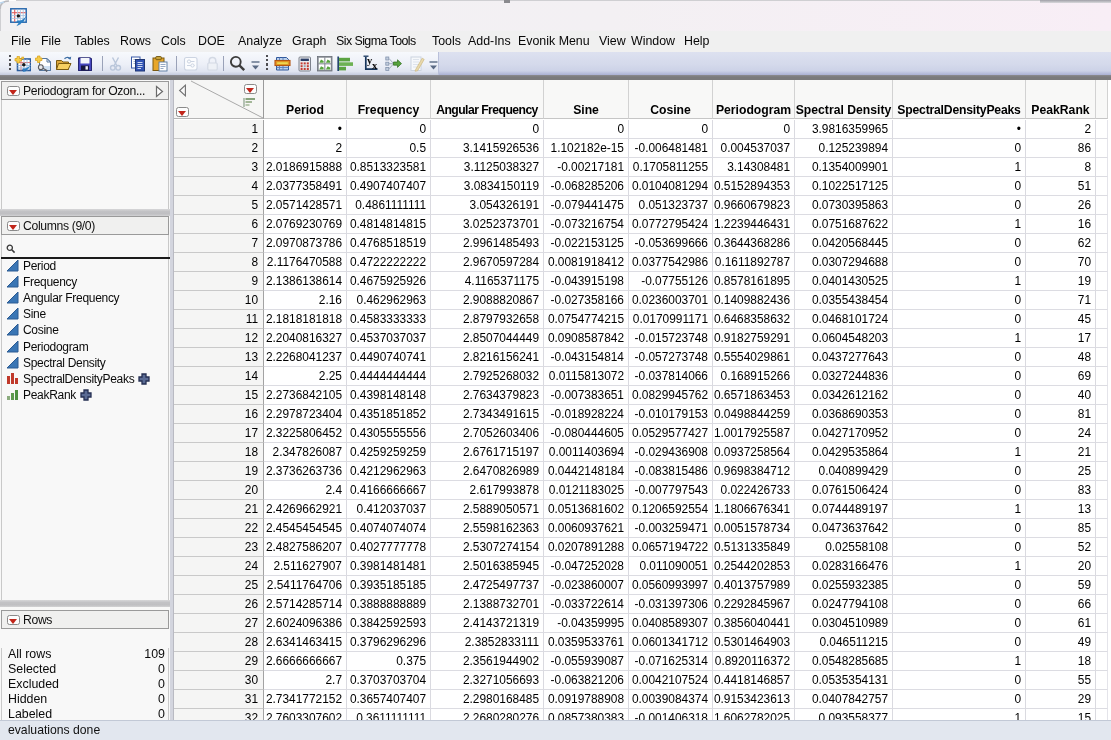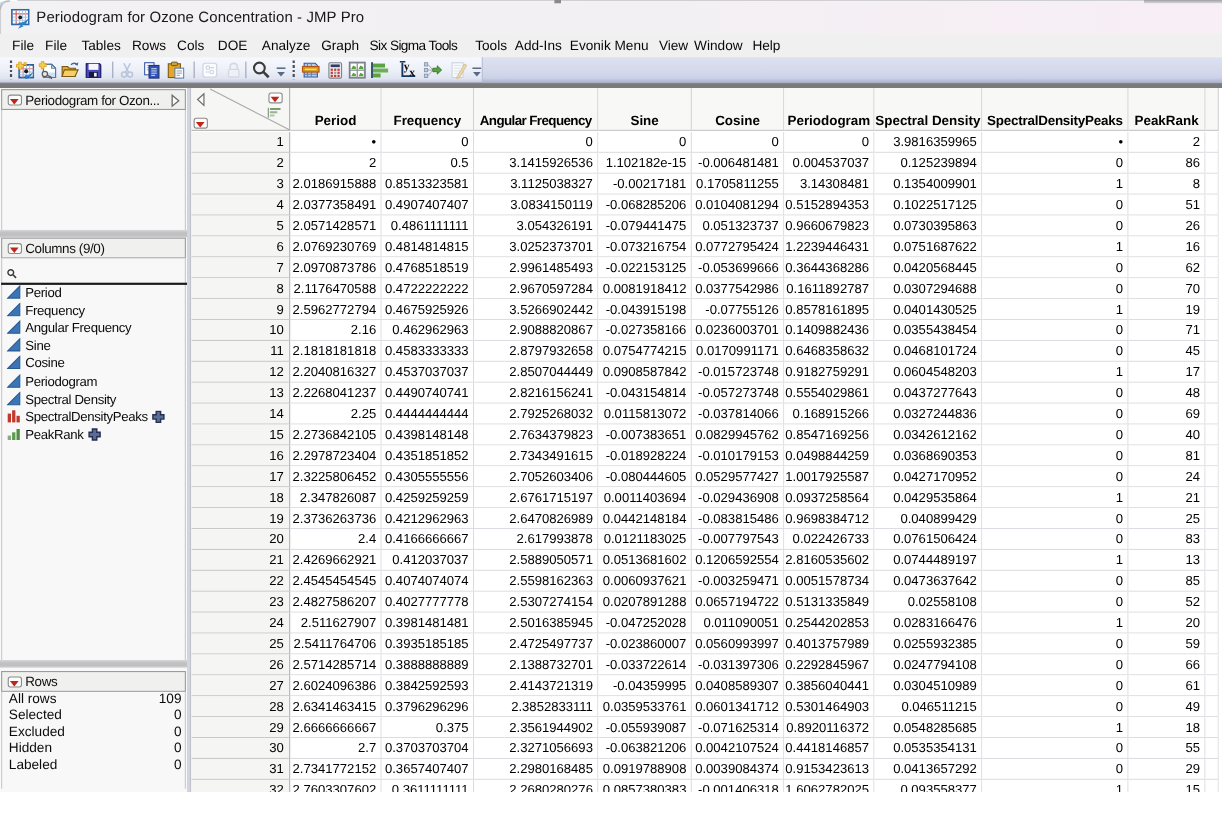--- a/index.html
+++ b/index.html
@@ -87,21 +87,20 @@
   <svg class="abs" style="left:10px;top:8px" width="17" height="19" viewBox="0 0 17 19">
     <rect x="0.8" y="0.8" width="15.4" height="13.4" fill="#fdfdfd" stroke="#2a69ae" stroke-width="1.5"></rect>
     <path d="M1.8 4.7 H15.6" stroke="#e05c5c" stroke-width="1.1"></path>
     <path d="M4.7 1.6 V13.8" stroke="#e05c5c" stroke-width="1.1"></path>
     <path d="M1.8 7.6 H15.6 M1.8 10.4 H15.6" stroke="#a8c4e2" stroke-width="0.9"></path>
     <path d="M7.6 1.6 V13.8 M10.4 1.6 V13.8 M13.2 1.6 V13.8" stroke="#a8c4e2" stroke-width="0.9"></path>
     <circle cx="8.4" cy="7.9" r="1.7" fill="#1a1a1a"></circle>
     <path d="M6.4 13.6 Q10 16.4 13.8 13.4 L16.2 8.6 L13 11.2 Q10.2 13.2 8 12.2 Z" fill="#2b7fc4"></path>
     <path d="M9.2 14 L6.4 18.2 L11.4 15.8 Z" fill="#2b7fc4"></path>
   </svg>
-  <div class="abs titletext">Periodogram for Ozone Concentration - JMP Pro</div>
 
   <div class="abs" style="left:1040px;top:0;width:71px;height:3px;background:linear-gradient(180deg,#9f9fa6,#d9d9dd)"></div>
   <div class="abs" style="left:504px;top:0;width:6px;height:2.5px;background:#8a8a8e"></div>
   <div class="abs" id="menubar">
     <span class="mi" style="left:11px">File</span>
     <span class="mi" style="left:41px">File</span>
     <span class="mi" style="left:74px">Tables</span>
     <span class="mi" style="left:120px">Rows</span>
     <span class="mi" style="left:161px">Cols</span>
     <span class="mi" style="left:198px">DOE</span>
@@ -318,21 +317,21 @@
           </svg>PeakRank<svg width="12" height="12" viewBox="0 0 12 12" style="margin-left:4px">
             <path d="M4 1 H8 V4 H11 V8 H8 V11 H4 V8 H1 V4 H4 Z" fill="#5a6b94" stroke="#252f52" stroke-width="1.3"></path>
           </svg></div>
     </div>
     <div class="hsplit" style="top:520px"></div>
 
     <div class="pheader" style="top:530px">
       <div class="redbtn" style="left:5px;top:4px"></div>
       <div class="ph-t">Rows</div>
     </div>
-    <div class="pbody" style="top:549px;height:88px">
+    <div class="pbody" style="top:568px;height:88px">
       <div class="rowstat" style="top:-1px">All rows<b>109</b></div>
       <div class="rowstat" style="top:14px">Selected<b>0</b></div>
       <div class="rowstat" style="top:29px">Excluded<b>0</b></div>
       <div class="rowstat" style="top:44px">Hidden<b>0</b></div>
       <div class="rowstat" style="top:59px">Labeled<b>0</b></div>
     </div>
   </div>
 
   <div class="abs" id="vsplit"></div>
 
@@ -465,23 +464,23 @@
           <div class="c" style="width:85px">0.0081918412</div>
           <div class="c" style="width:84px">0.0377542986</div>
           <div class="c" style="width:82px">0.1611892787</div>
           <div class="c" style="width:98px">0.0307294688</div>
           <div class="c" style="width:133px">0</div>
           <div class="c" style="width:70px">70</div>
           <div class="ce"></div>
         </div>
 <div class="tr">
           <div class="c0">9</div>
-          <div class="c" style="width:83px">2.5962772794</div>
+          <div class="c" style="width:83px">2.1386138614</div>
           <div class="c" style="width:84px">0.4675925926</div>
-          <div class="c" style="width:113px">3.5266902442</div>
+          <div class="c" style="width:113px">4.1165371175</div>
           <div class="c" style="width:85px">-0.043915198</div>
           <div class="c" style="width:84px">-0.07755126</div>
           <div class="c" style="width:82px">0.8578161895</div>
           <div class="c" style="width:98px">0.0401430525</div>
           <div class="c" style="width:133px">1</div>
           <div class="c" style="width:70px">19</div>
           <div class="ce"></div>
         </div>
 <div class="tr">
           <div class="c0">10</div>
@@ -548,21 +547,21 @@
           <div class="c" style="width:70px">69</div>
           <div class="ce"></div>
         </div>
 <div class="tr">
           <div class="c0">15</div>
           <div class="c" style="width:83px">2.2736842105</div>
           <div class="c" style="width:84px">0.4398148148</div>
           <div class="c" style="width:113px">2.7634379823</div>
           <div class="c" style="width:85px">-0.007383651</div>
           <div class="c" style="width:84px">0.0829945762</div>
-          <div class="c" style="width:82px">0.8547169256</div>
+          <div class="c" style="width:82px">0.6571863453</div>
           <div class="c" style="width:98px">0.0342612162</div>
           <div class="c" style="width:133px">0</div>
           <div class="c" style="width:70px">40</div>
           <div class="ce"></div>
         </div>
 <div class="tr">
           <div class="c0">16</div>
           <div class="c" style="width:83px">2.2978723404</div>
           <div class="c" style="width:84px">0.4351851852</div>
           <div class="c" style="width:113px">2.7343491615</div>
@@ -626,21 +625,21 @@
           <div class="c" style="width:70px">83</div>
           <div class="ce"></div>
         </div>
 <div class="tr">
           <div class="c0">21</div>
           <div class="c" style="width:83px">2.4269662921</div>
           <div class="c" style="width:84px">0.412037037</div>
           <div class="c" style="width:113px">2.5889050571</div>
           <div class="c" style="width:85px">0.0513681602</div>
           <div class="c" style="width:84px">0.1206592554</div>
-          <div class="c" style="width:82px">2.8160535602</div>
+          <div class="c" style="width:82px">1.1806676341</div>
           <div class="c" style="width:98px">0.0744489197</div>
           <div class="c" style="width:133px">1</div>
           <div class="c" style="width:70px">13</div>
           <div class="ce"></div>
         </div>
 <div class="tr">
           <div class="c0">22</div>
           <div class="c" style="width:83px">2.4545454545</div>
           <div class="c" style="width:84px">0.4074074074</div>
           <div class="c" style="width:113px">2.5598162363</div>
@@ -757,35 +756,36 @@
           <div class="ce"></div>
         </div>
 <div class="tr">
           <div class="c0">31</div>
           <div class="c" style="width:83px">2.7341772152</div>
           <div class="c" style="width:84px">0.3657407407</div>
           <div class="c" style="width:113px">2.2980168485</div>
           <div class="c" style="width:85px">0.0919788908</div>
           <div class="c" style="width:84px">0.0039084374</div>
           <div class="c" style="width:82px">0.9153423613</div>
-          <div class="c" style="width:98px">0.0413657292</div>
+          <div class="c" style="width:98px">0.0407842757</div>
           <div class="c" style="width:133px">0</div>
           <div class="c" style="width:70px">29</div>
           <div class="ce"></div>
         </div>
 <div class="tr">
           <div class="c0">32</div>
           <div class="c" style="width:83px">2.7603307602</div>
           <div class="c" style="width:84px">0.3611111111</div>
           <div class="c" style="width:113px">2.2680280276</div>
           <div class="c" style="width:85px">0.0857380383</div>
           <div class="c" style="width:84px">-0.001406318</div>
           <div class="c" style="width:82px">1.6062782025</div>
           <div class="c" style="width:98px">0.093558377</div>
           <div class="c" style="width:133px">1</div>
           <div class="c" style="width:70px">15</div>
           <div class="ce"></div>
         </div>
     </div>
   </div>
 
+  <div class="abs" id="statusbar">evaluations done</div>
 
 </div>
 
 </body></html>

